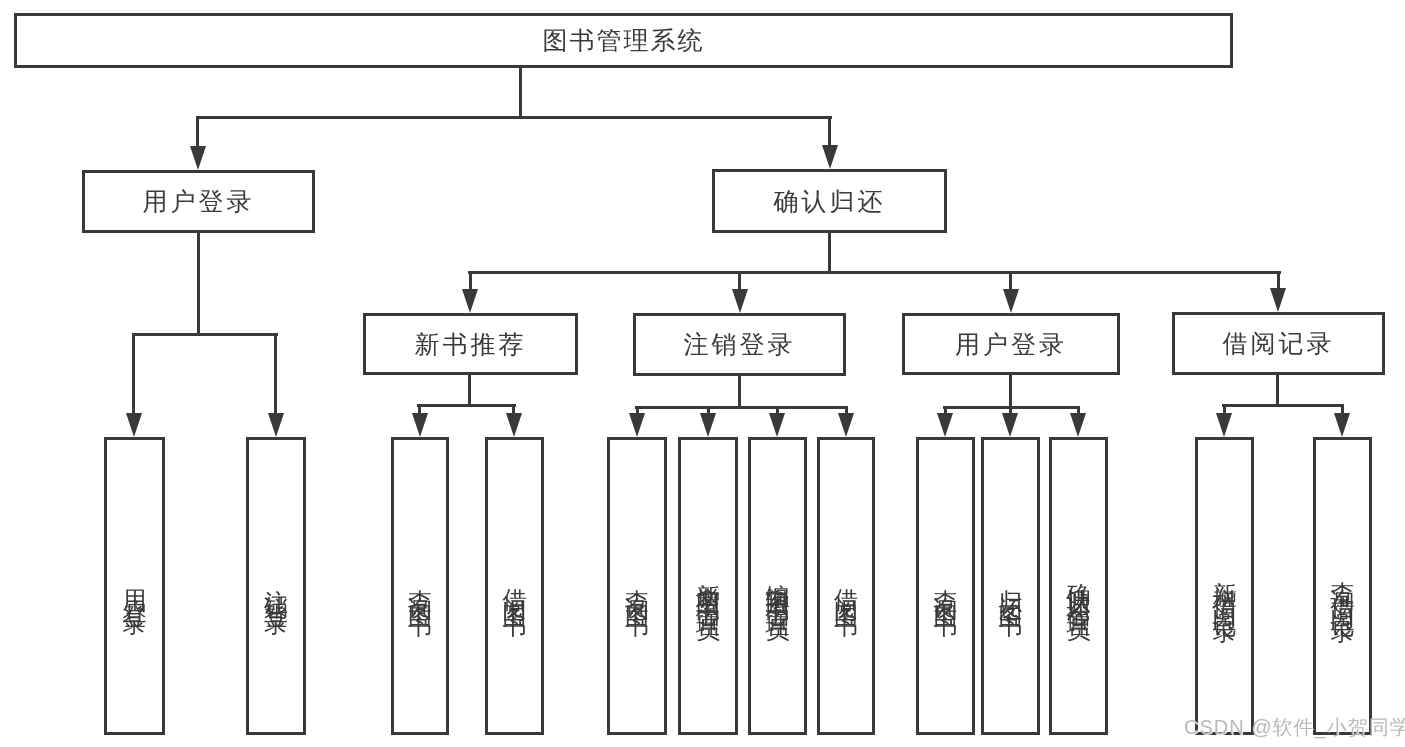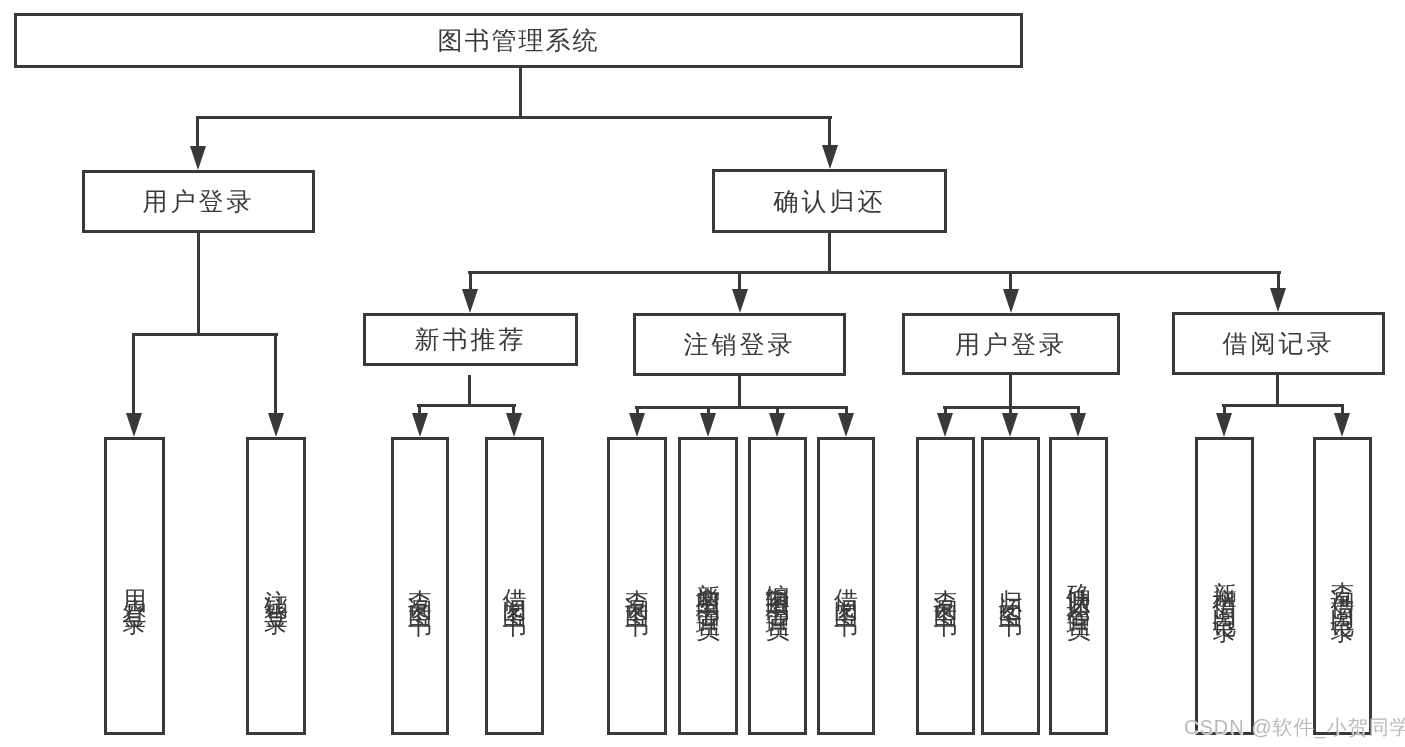--- a/index.html
+++ b/index.html
@@ -48,33 +48,33 @@
     text-shadow:1px 1px 0 rgba(255,255,255,0.85);
     white-space:nowrap;
     z-index:5;
   }
 </style>
 </head>
 <body>
 
 <div id="canvas">
 
-  <div class="box root" style="left:14px;top:13px;width:1009px;height:55px;">
+  <div class="box root" style="left:14px;top:13px;width:1219px;height:55px;">
     <span class="hlabel">图书管理系统</span>
   </div>
 
   <div class="box" style="left:82px;top:170px;width:233px;height:63px;">
     <span class="hlabel">用户登录</span>
   </div>
 
   <div class="box" style="left:712px;top:169px;width:235px;height:64px;">
     <span class="hlabel">确认归还</span>
   </div>
 
-  <div class="box" style="left:363px;top:313px;width:215px;height:53px;">
+  <div class="box" style="left:363px;top:313px;width:215px;height:62px;">
     <span class="hlabel">新书推荐</span>
   </div>
 
   <div class="box" style="left:633px;top:313px;width:213px;height:63px;">
     <span class="hlabel">注销登录</span>
   </div>
 
   <div class="box" style="left:902px;top:313px;width:218px;height:62px;">
     <span class="hlabel">用户登录</span>
   </div>

